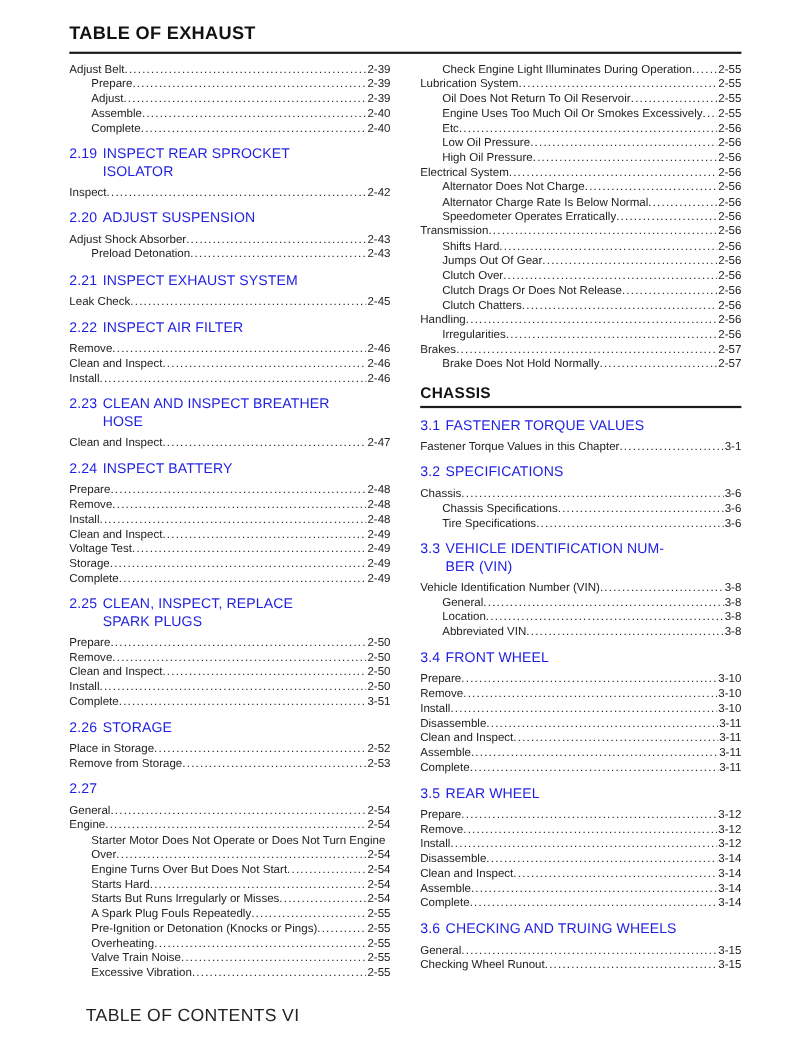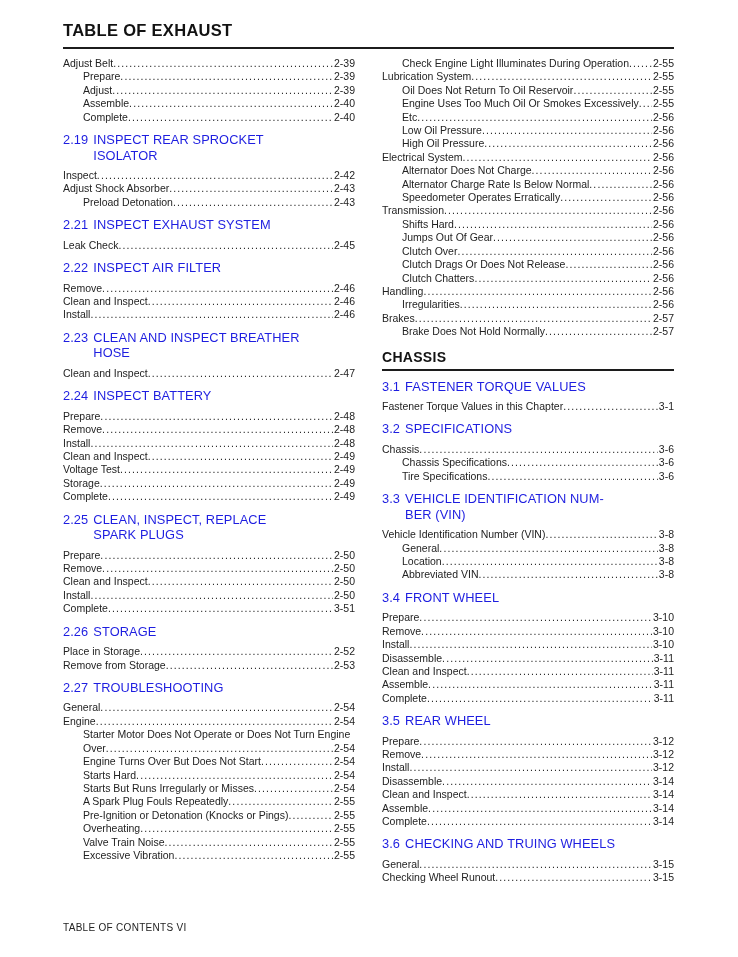--- a/index.html
+++ b/index.html
@@ -60,22 +60,22 @@
 
   .chapter {
     font-size:14px; font-weight:bold; color:#121212;
     border-bottom:2px solid #1c1c1c;
     padding-bottom:4px;
     margin:10px 0 7px 0;
     letter-spacing:0.3px;
   }
 
   .footer {
-    position:absolute; left:63px; bottom:24px;
-    font-size:10px; color:#232323; letter-spacing:0.3px;
+    position:absolute; left:78px; bottom:24px;
+    font-size:16px; color:#232323; letter-spacing:0.3px;
   }
 </style>
 </head>
 <body>
 
 <div class="page">
   <h1 class="title">TABLE OF EXHAUST</h1>
   <div class="title-rule"></div>
   <div class="cols">
     <div class="col">
@@ -106,20 +106,24 @@
         </div>
         <div class="section">
           <span class="num">2.19</span>
           <span class="htitle">INSPECT REAR SPROCKET<br>ISOLATOR</span>
         </div>
         <div class="entry">
           <span class="t">Inspect</span>
           <span class="leader"></span>
           <span class="pg">2-42</span>
         </div>
+        <div class="section">
+          <span class="num">2.20</span>
+          <span class="htitle">ADJUST SUSPENSION</span>
+        </div>
         <div class="entry">
           <span class="t">Adjust Shock Absorber</span>
           <span class="leader"></span>
           <span class="pg">2-43</span>
         </div>
         <div class="entry i1">
           <span class="t">Preload Detonation</span>
           <span class="leader"></span>
           <span class="pg">2-43</span>
         </div>
@@ -237,21 +241,20 @@
           <span class="leader"></span>
           <span class="pg">2-52</span>
         </div>
         <div class="entry">
           <span class="t">Remove from Storage</span>
           <span class="leader"></span>
           <span class="pg">2-53</span>
         </div>
         <div class="section">
           <span class="num">2.27</span>
-          <span class="htitle">TROUBLESHOOTING</span>
         </div>
         <div class="entry">
           <span class="t">General</span>
           <span class="leader"></span>
           <span class="pg">2-54</span>
         </div>
         <div class="entry">
           <span class="t">Engine</span>
           <span class="leader"></span>
           <span class="pg">2-54</span>

